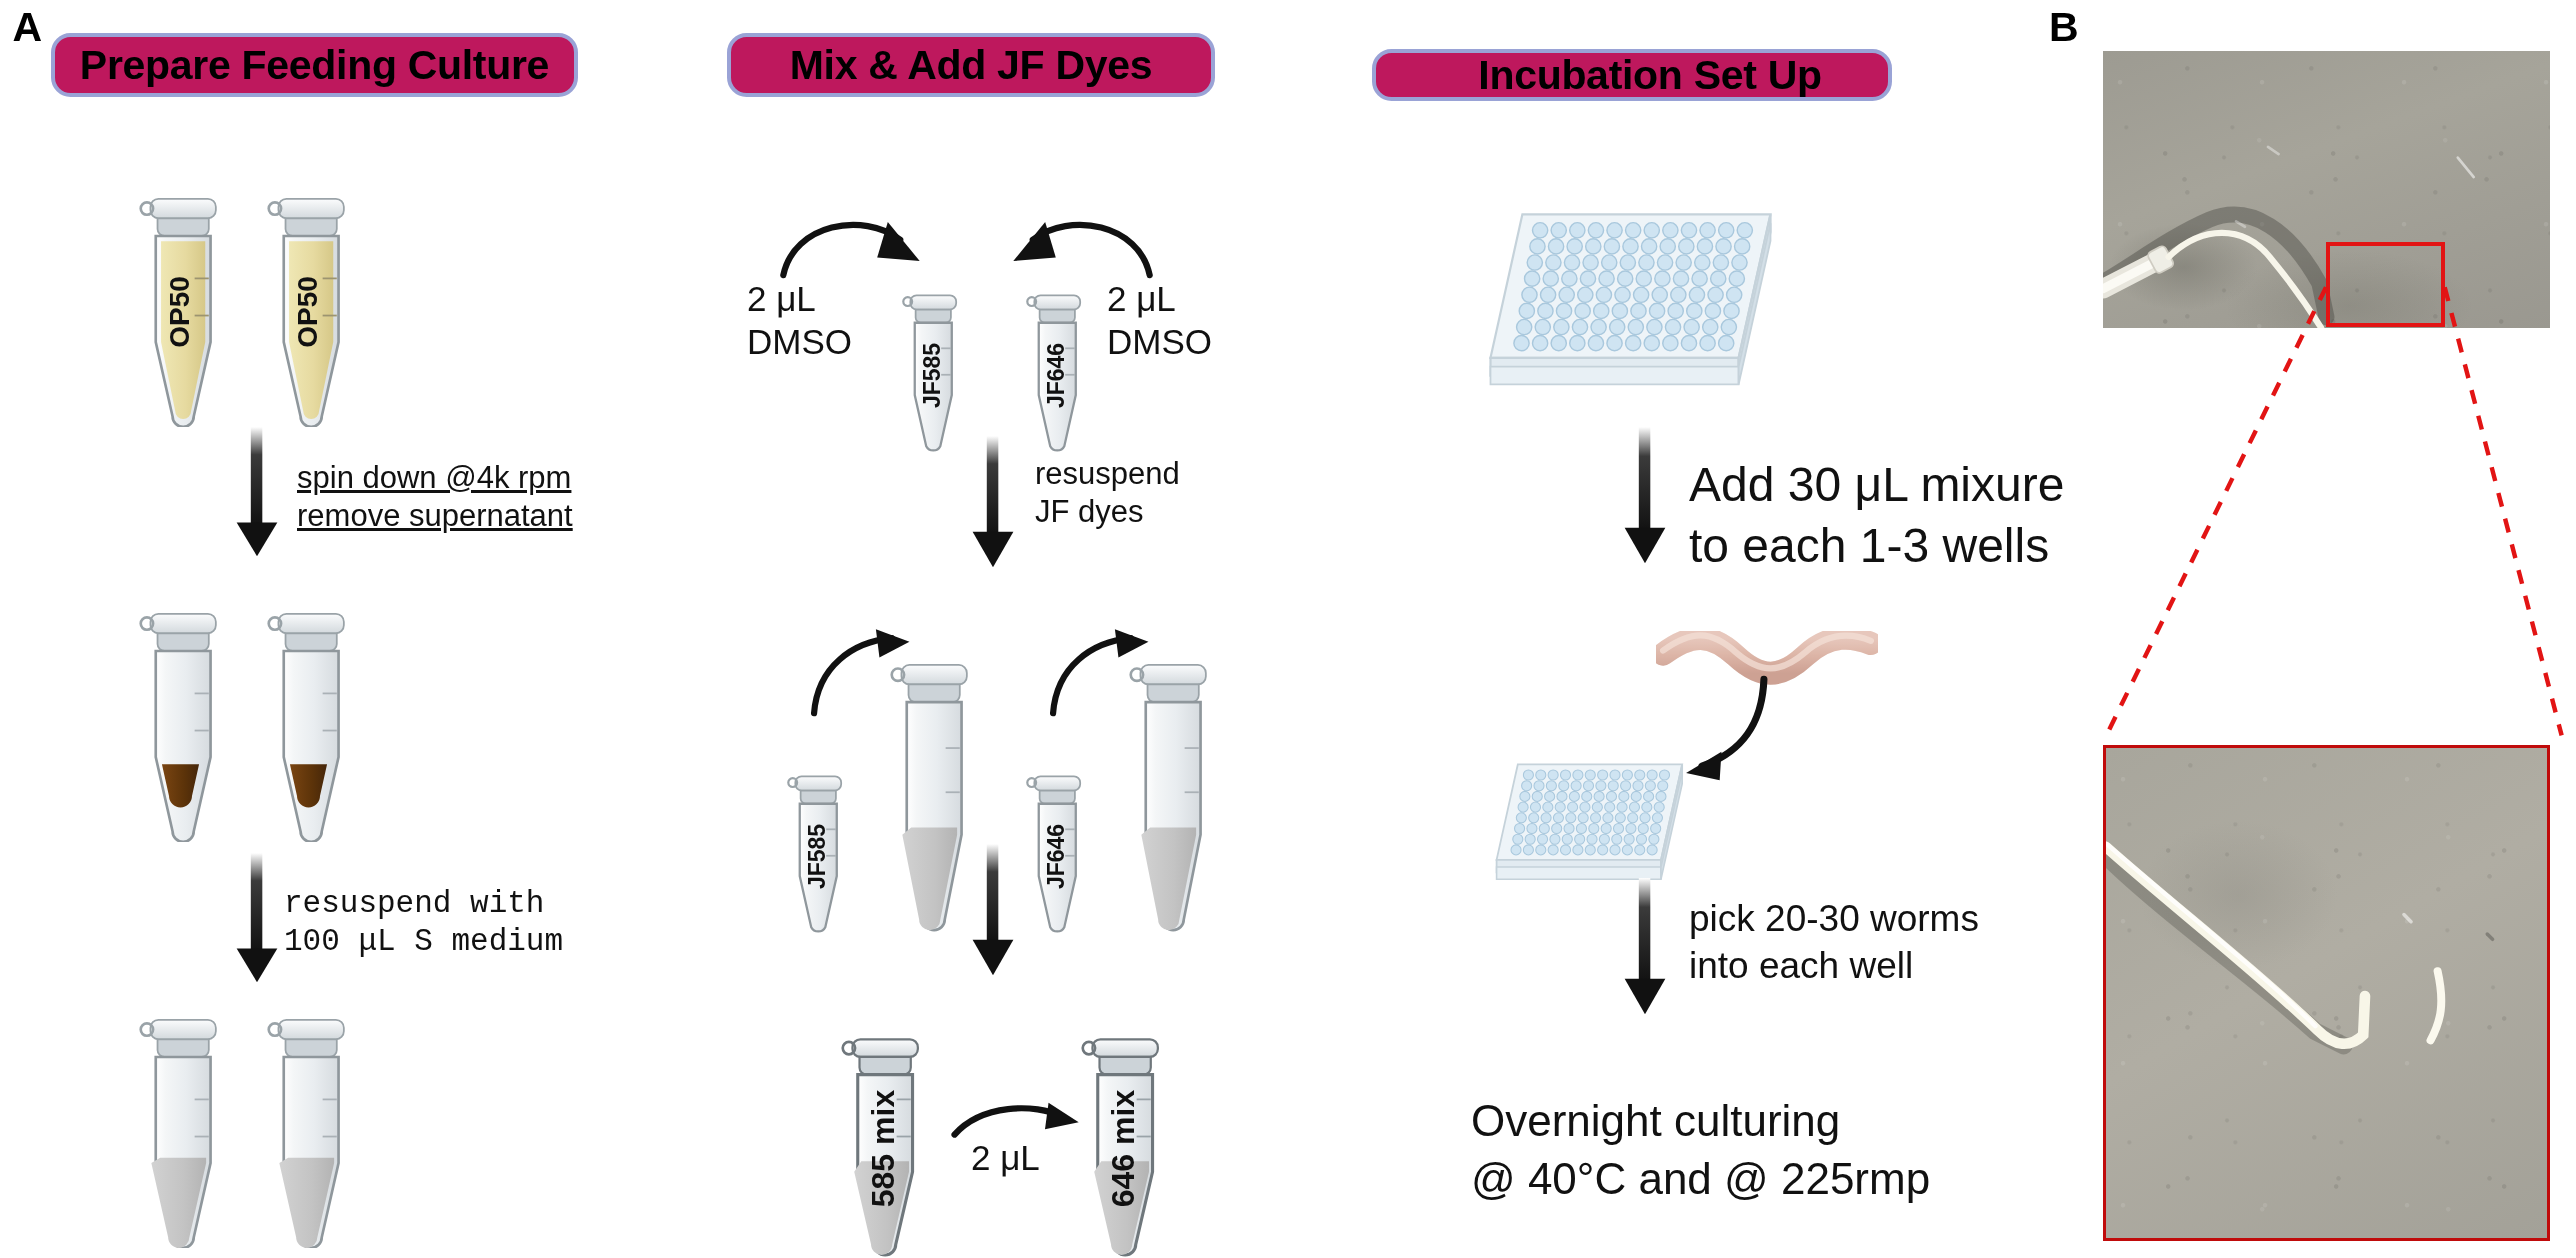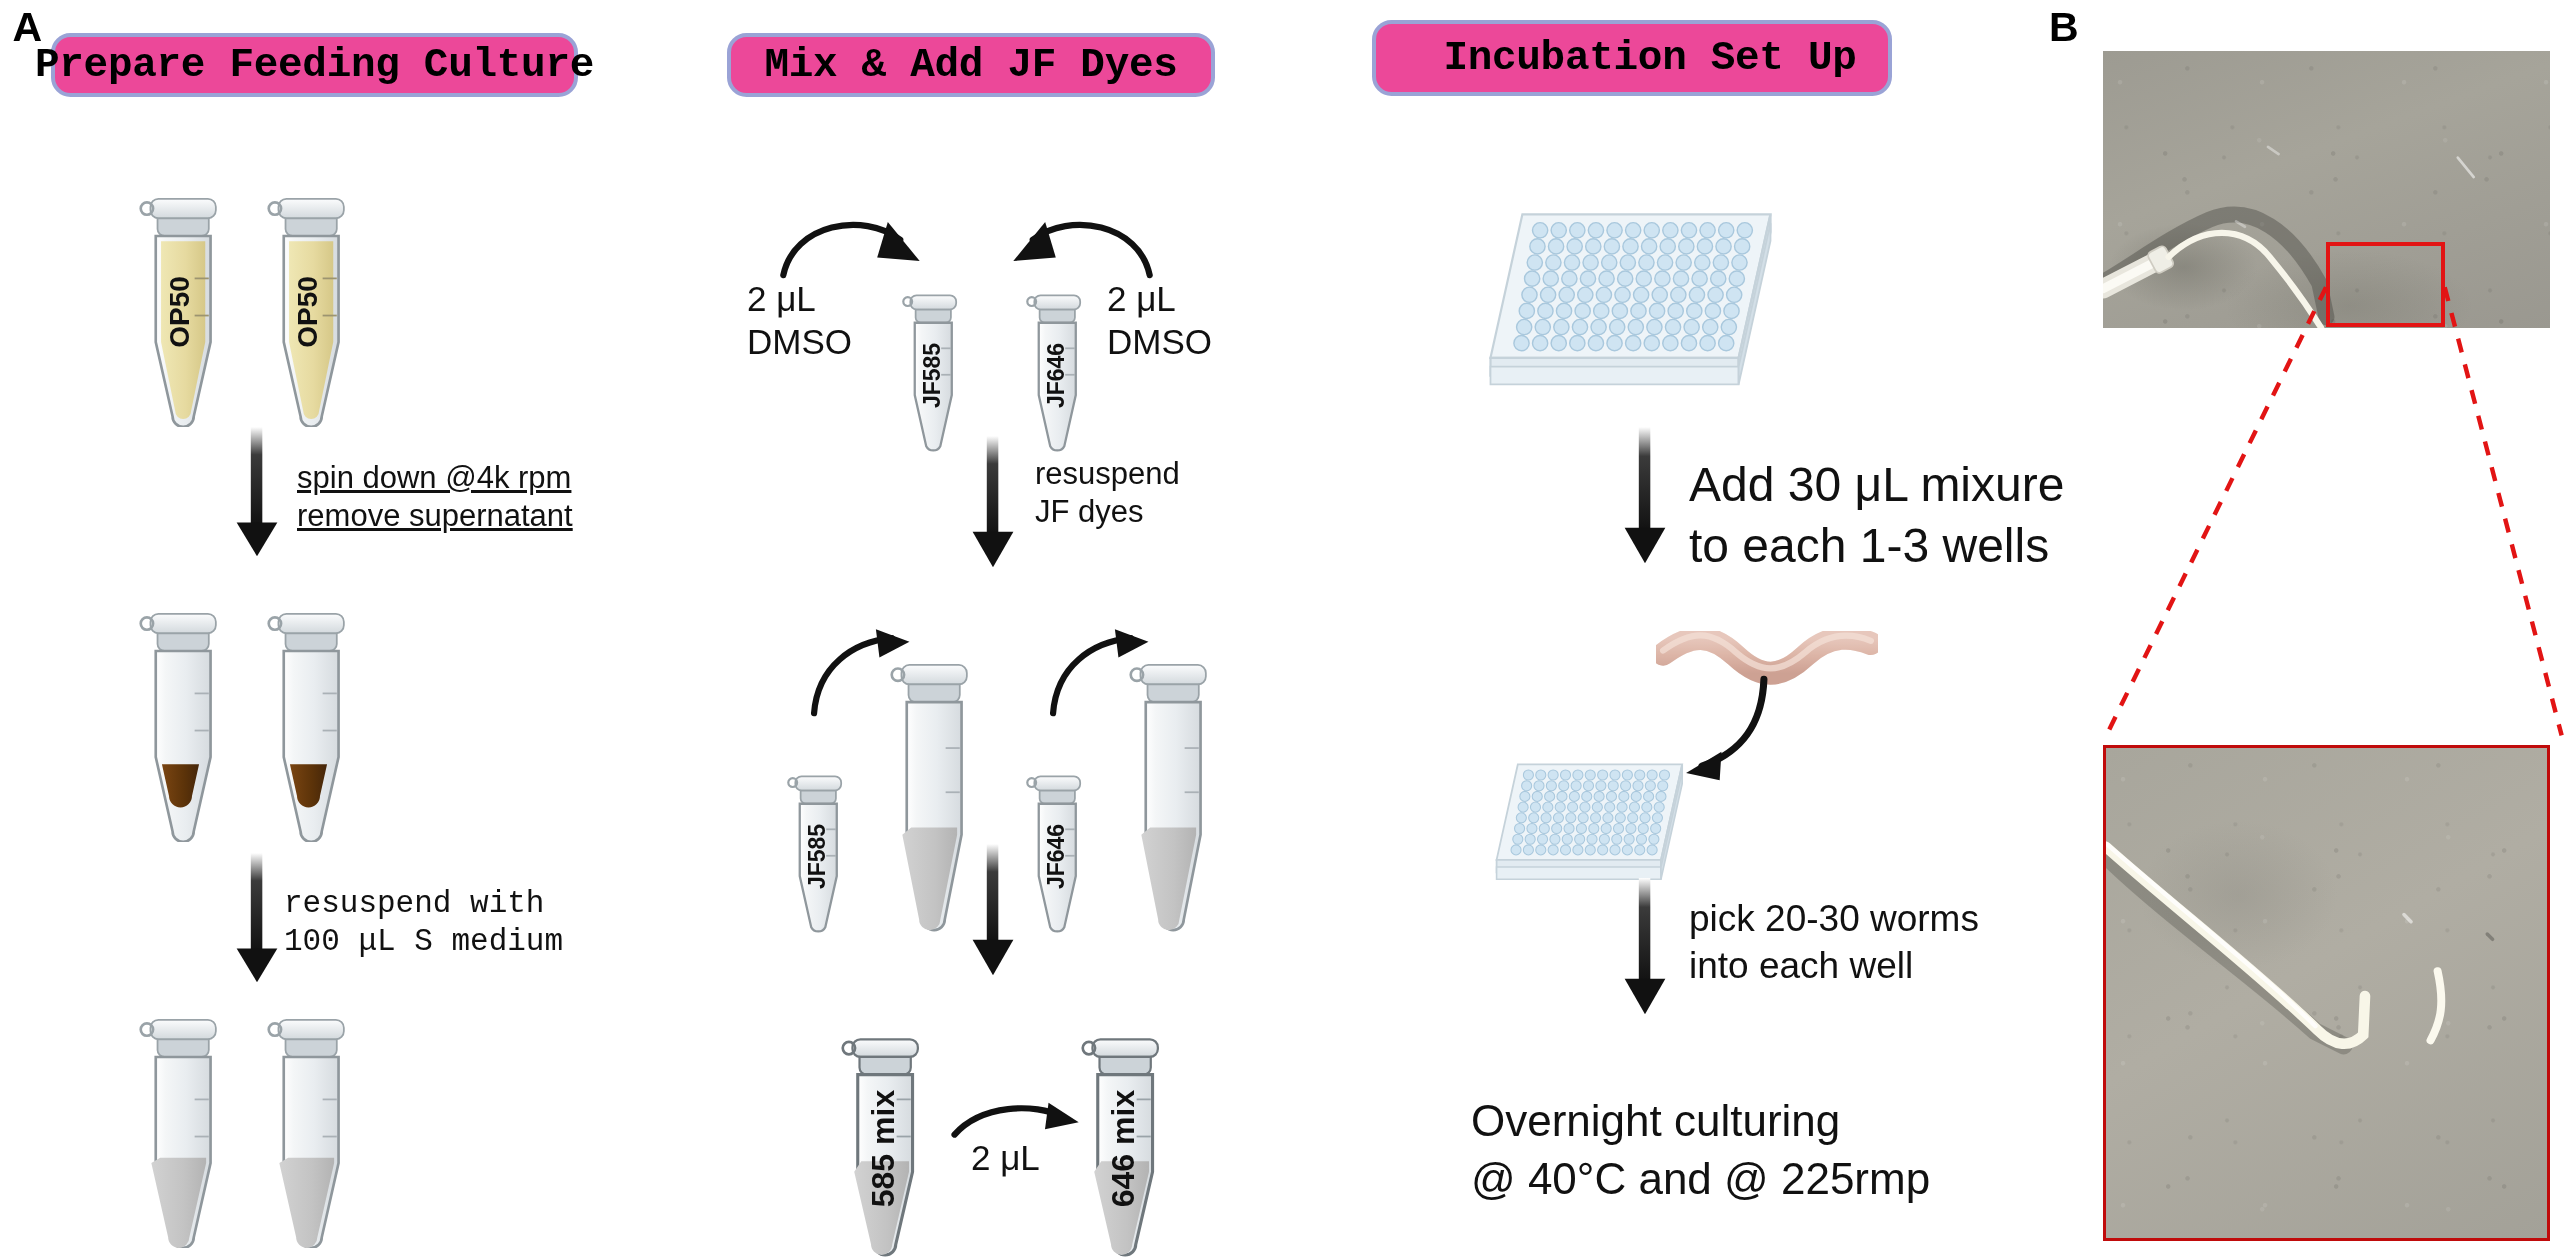--- a/index.html
+++ b/index.html
@@ -22,35 +22,35 @@
     font-family: "Liberation Sans", sans-serif;
     letter-spacing: 0px;
   }
   #panel-a-letter { left: 12.4px; top: 3.5px; }
   #panel-b-letter { left: 2049px; top: 3.5px; }
 
   
   .col-header {
     position: absolute;
     box-sizing: border-box;
-    background: #ec4899;
+    background: #be185d;
     border: 4.4px solid #9aa3d6;
     border-radius: 19.5px;
     display: flex;
     align-items: center;
     justify-content: center;
     font-weight: bold;
     font-size: 41px;
     letter-spacing: -0.3px;
     white-space: nowrap;
-    font-family: Liberation Mono, monospace;
+    font-family: Liberation Sans, sans-serif;
   }
   #header-col1 { left: 51px;  top: 33px; width: 527px; height: 64px; }
   #header-col2 { left: 727px; top: 33px; width: 488px; height: 64px; }
-  #header-col3 { left: 1372px;top: 20px; width: 520px; height: 76px; padding-left: 36px; }
+  #header-col3 { left: 1372px;top: 49px; width: 520px; height: 52px; padding-left: 36px; }
 
   
   .abs { position: absolute; }
 
   
   .step-text {
     position: absolute;
     font-size: 31px;
     line-height: 1.24;
     white-space: pre-line;

